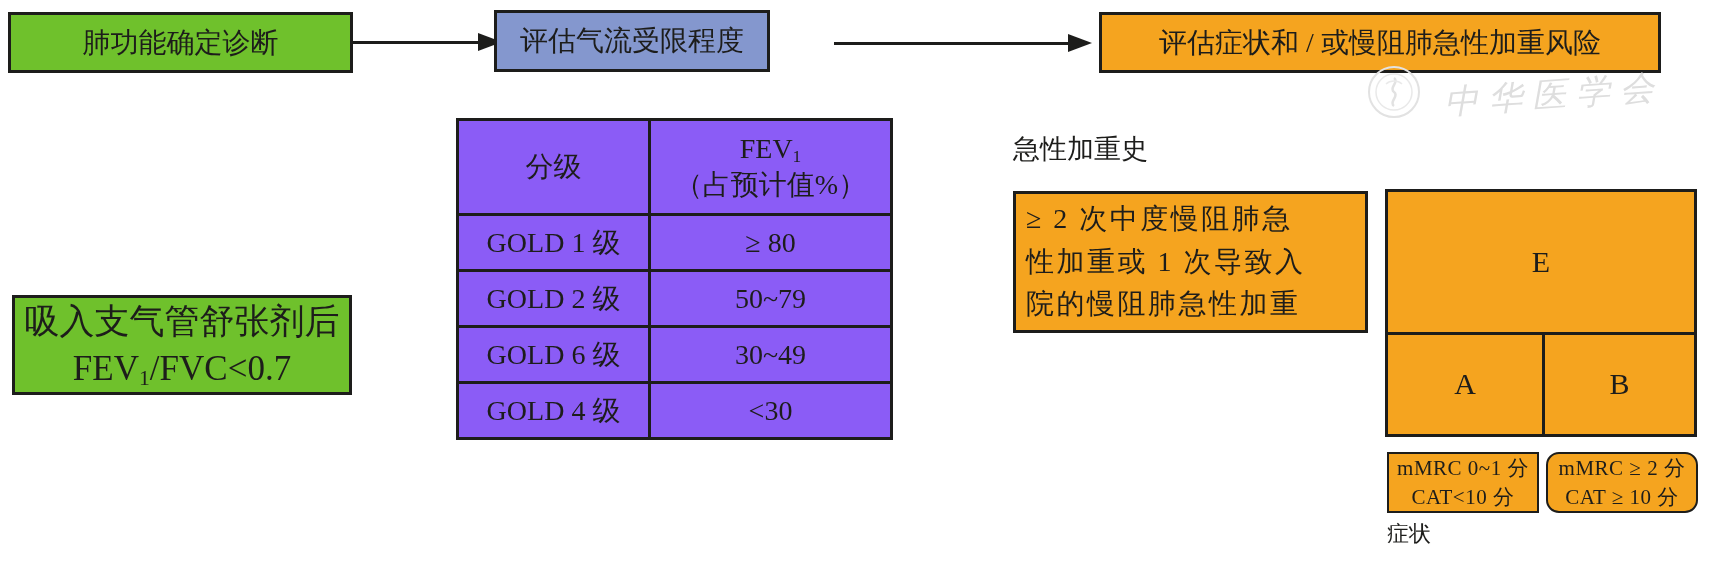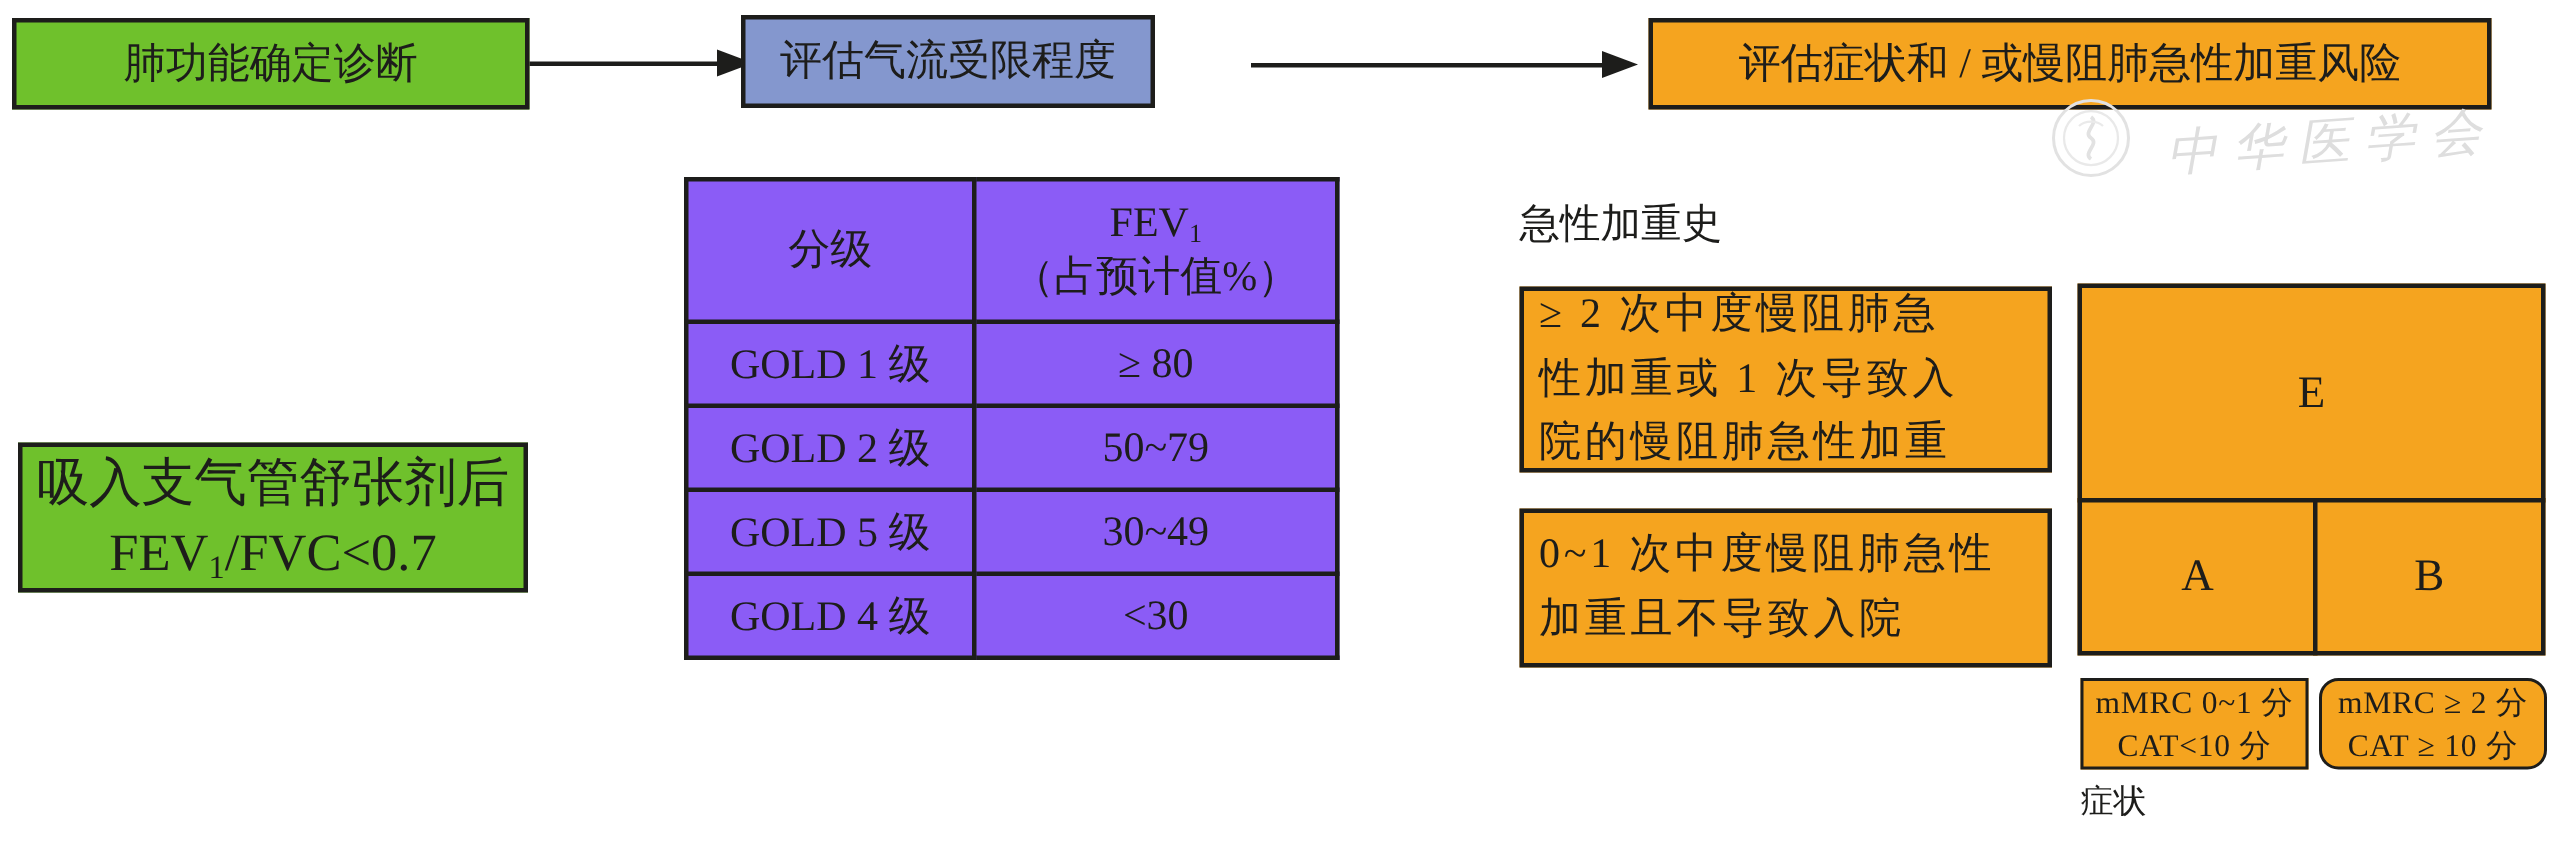--- a/index.html
+++ b/index.html
@@ -114,42 +114,38 @@
     </tr>
     <tr class="r">
       <td class="c1">GOLD 1 级</td>
       <td>≥ 80</td>
     </tr>
     <tr class="r">
       <td class="c1">GOLD 2 级</td>
       <td>50~79</td>
     </tr>
     <tr class="r">
-      <td class="c1">GOLD 5 级</td>
+      <td class="c1">GOLD 6 级</td>
       <td>30~49</td>
     </tr>
     <tr class="r">
       <td class="c1">GOLD 4 级</td>
       <td>&lt;30</td>
     </tr>
   </tbody>
     </table>
 
   <div class="axis-label" style="left:1013px;top:131px;width:355px;">急性加重史</div>
 
-  <div class="box orange risk-box" style="left:1013px;top:191px;width:355px;height:124px;justify-content:center;">
+  <div class="box orange risk-box" style="left:1013px;top:191px;width:355px;height:142px;justify-content:center;">
     <div>≥ 2 次中度慢阻肺急</div>
     <div>性加重或 1 次导致入</div>
     <div>院的慢阻肺急性加重</div>
   </div>
 
-  <div class="box orange risk-box" style="left:1013px;top:339px;width:355px;height:106px;">
-    <div>0~1 次中度慢阻肺急性</div>
-    <div>加重且不导致入院</div>
-  </div>
 
   <div class="box orange cell-letter" style="left:1385px;top:189px;width:312px;height:146px;">
     <span>E</span>
   </div>
   <div class="box orange cell-letter" style="left:1385px;top:332px;width:160px;height:105px;">
     <span>A</span>
   </div>
   <div class="box orange cell-letter" style="left:1542px;top:332px;width:155px;height:105px;">
     <span>B</span>
   </div>

